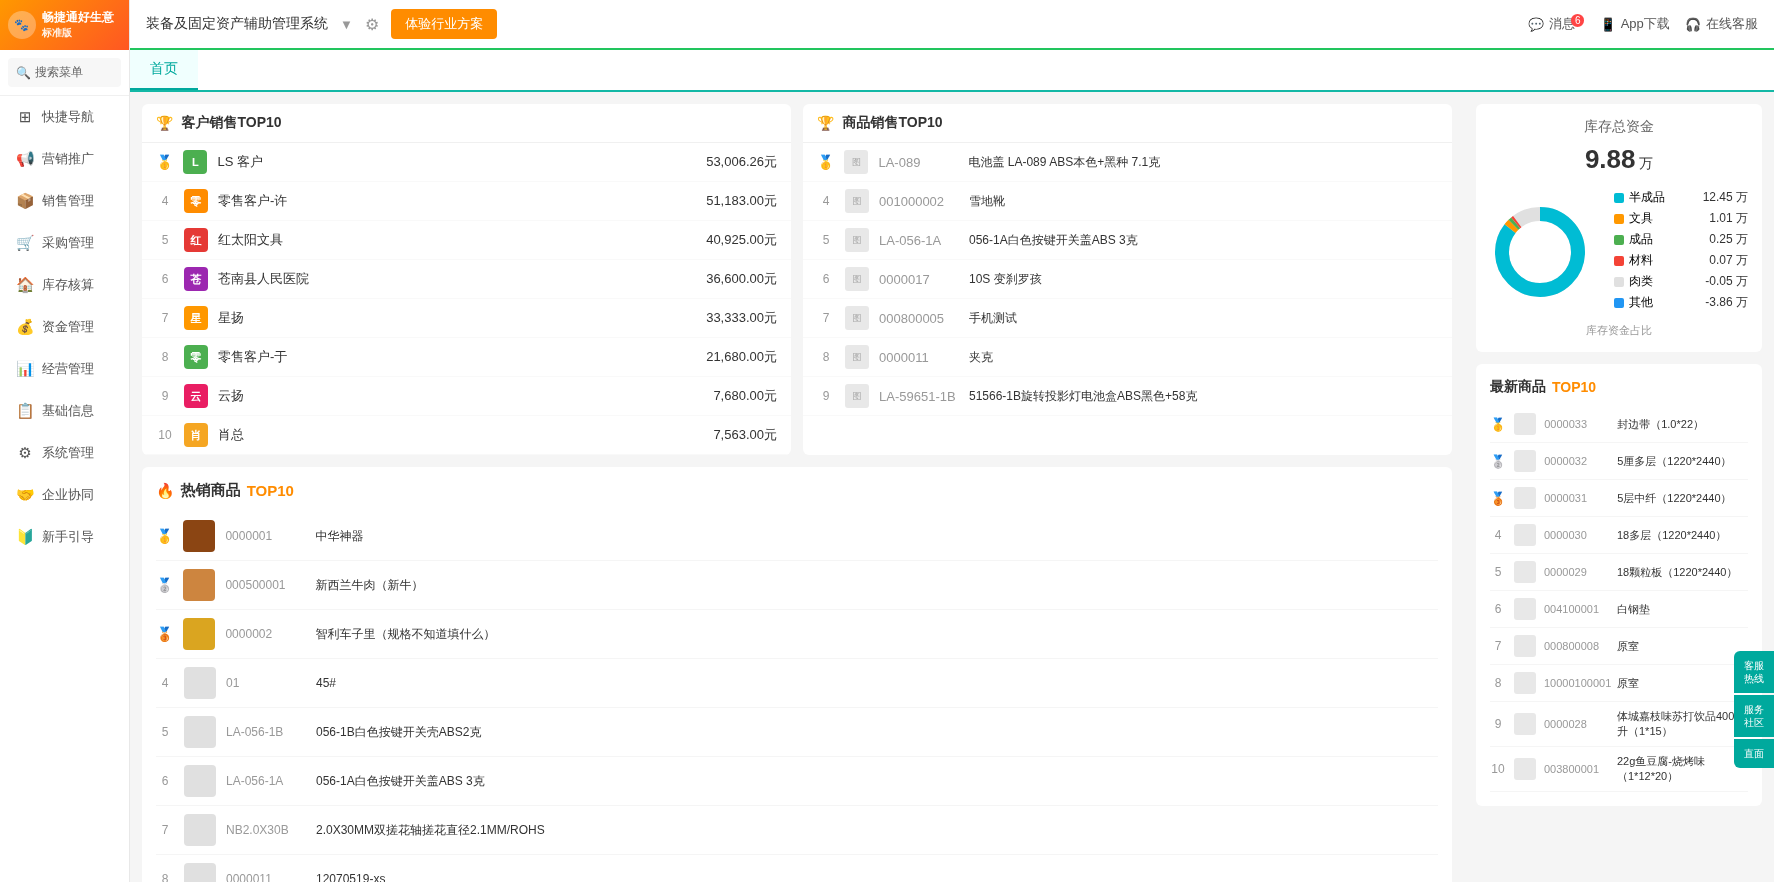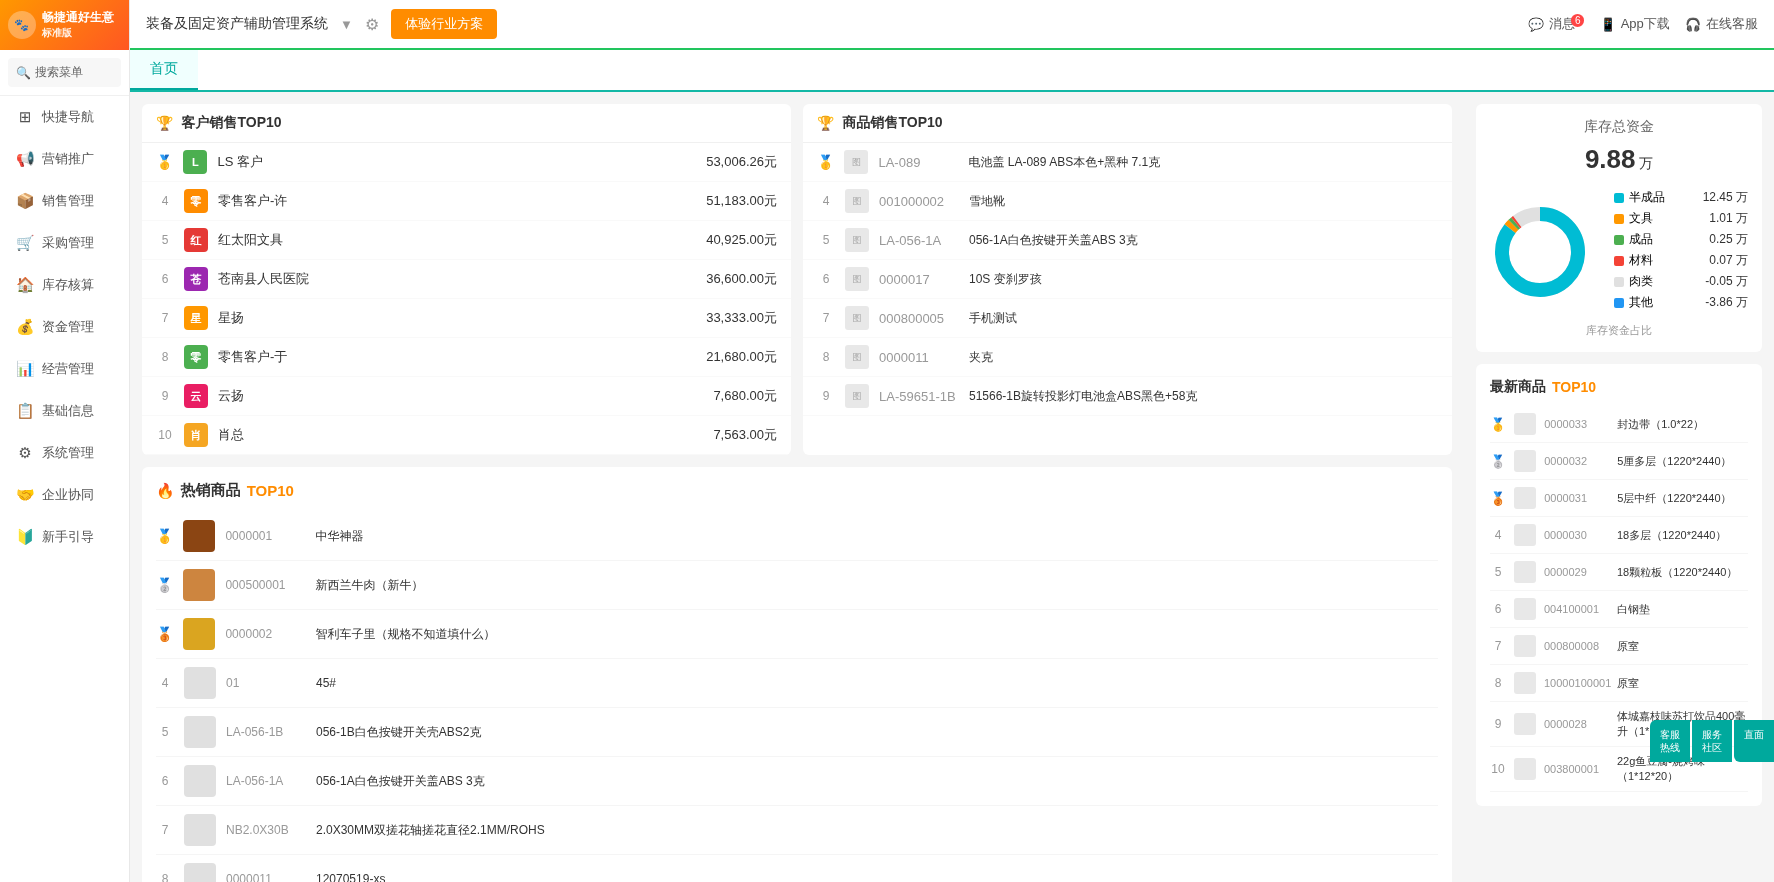--- a/index.html
+++ b/index.html
@@ -319,23 +319,23 @@
       display: flex; align-items: center; justify-content: center;
       font-size: 9px; color: #aaa; flex-shrink: 0;
     }
     .newest-code { font-size: 11px; color: #999; width: 65px; flex-shrink: 0; }
     .newest-name { flex: 1; font-size: 11px; color: #333; }
 
     
     .float-service {
       position: fixed;
       right: 0;
-      bottom: 120px;
-      display: flex;
-      flex-direction: row;
+      bottom: 114px;
+      display: flex;
+      flex-direction: column;
       gap: 2px;
       z-index: 100;
     }
     .float-btn {
       width: 40px;
       padding: 8px 4px;
       background: #00a99d;
       color: #fff;
       font-size: 10px;
       text-align: center;

